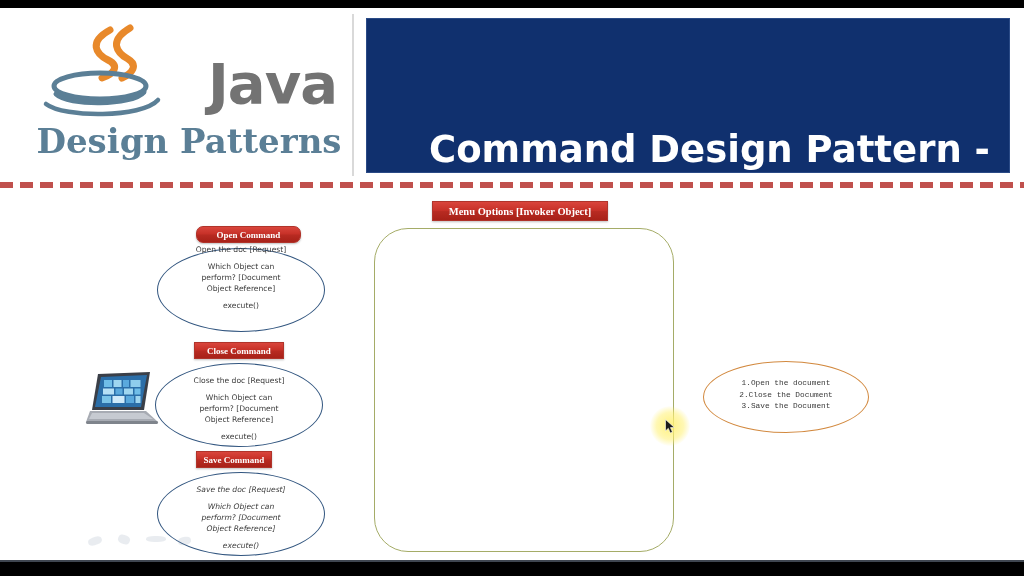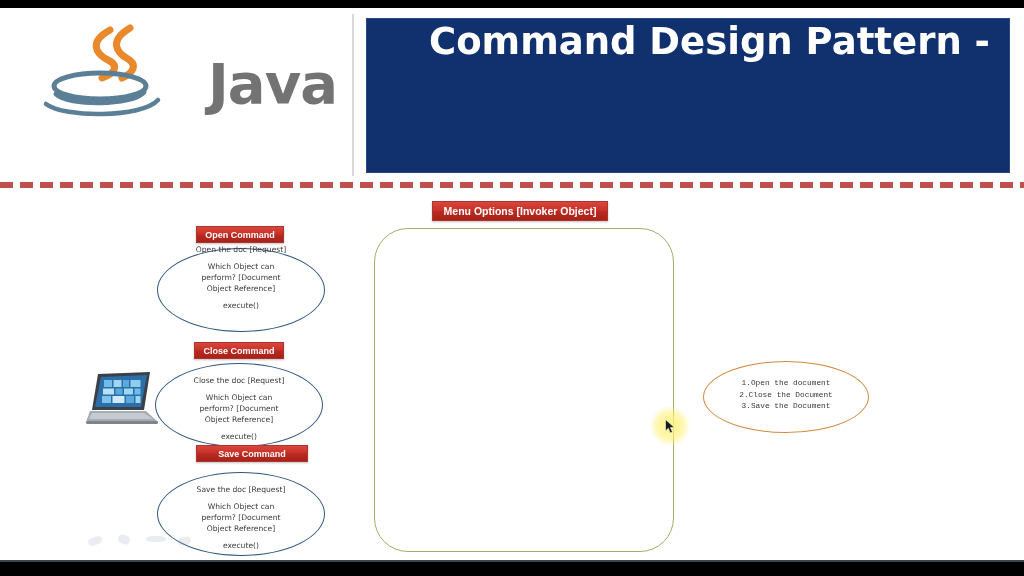--- a/index.html
+++ b/index.html
@@ -86,21 +86,21 @@
   }
 
   .title-banner {
     position: absolute;
     left: 366px; top: 10px;
     width: 644px; height: 155px;
     background: #10306e;
     border: 1px solid #2a4a86;
     box-sizing: border-box;
     display: flex;
-    align-items: flex-start;
+    align-items: flex-end;
     justify-content: center;
     padding-left: 43px;
   }
   .title-banner-text {
     color: #ffffff;
     font-family: "DejaVu Sans", sans-serif;
     font-size: 37px;
     font-weight: bold;
     text-align: center;
     line-height: 1.22;
@@ -127,21 +127,21 @@
     background: #ffffff;
   }
 
   
   .red-label {
     position: absolute;
     background: linear-gradient(to bottom, #d9453c 0%, #c63027 48%, #b82b22 52%, #a82118 100%);
     border: 1px solid #b0342b;
     box-shadow: 0 1px 2px rgba(0,0,0,0.25);
     color: #ffffff;
-    font-family: Liberation Sans, sans-serif;
+    font-family: Liberation Serif, serif;
     font-weight: bold;
     text-align: left;
     box-sizing: border-box;
     display: flex;
     align-items: center;
     justify-content: center;
     white-space: nowrap;
   }
   .red-label.small {
     font-size: 9px;
@@ -255,39 +255,40 @@
       <svg class="logo-cup" viewBox="0 0 140 100">
 
         <path d="M72 6 C50 18, 58 30, 70 36 C82 42, 76 50, 64 54" fill="none" stroke="#e8892b" stroke-width="7" stroke-linecap="round"></path>
         <path d="M92 4 C70 17, 79 29, 90 35 C100 41, 95 49, 84 54" fill="none" stroke="#e8892b" stroke-width="7" stroke-linecap="round"></path>
 
         <ellipse cx="62" cy="62" rx="46" ry="13" fill="none" stroke="#5b7f96" stroke-width="5"></ellipse>
         <path d="M18 70 C30 82, 94 82, 106 68" fill="none" stroke="#5b7f96" stroke-width="5" stroke-linecap="round"></path>
         <path d="M8 80 C26 94, 104 94, 120 76" fill="none" stroke="#5b7f96" stroke-width="4.5" stroke-linecap="round"></path>
       </svg>
       <div class="logo-java-word">Java</div>
+      <div class="logo-sub">Design Patterns</div>
     </div>
 
     <div class="logo-divider"></div>
 
     <div class="title-banner">
       <div class="title-banner-text">
         <span>Command Design Pattern -</span><br>
       </div>
     </div>
   </div>
 
   <div class="dashed-rule"></div>
 
   <div class="canvas">
 
     <div class="red-label medium" style="left:432px; top:11px; width:176px;">Menu Options [Invoker Object]</div>
     <div class="invoker-rect" style="left:374px; top:38px;"></div>
 
-    <div class="red-label small" style="left:196px; top:36px; width:88px;">Open Command</div>
+    <div class="red-label small" style="left:196px; top:36px; width:105px;border-radius:7px;">Open Command</div>
     <div class="cmd-ellipse" style="left:157px; top:58px;"></div>
     <div class="cmd-text" style="left:157px; top:54px;">
       <span class="row-req">Open the doc [Request]</span>
       <span class="row-gap"></span>
       <span>Which Object can</span><br>
       <span>perform? [Document</span><br>
       <span>Object Reference]</span>
       <span class="row-gap"></span>
       <span class="row-exec">execute()</span>
     </div>
@@ -297,23 +298,23 @@
     <div class="cmd-text" style="left:155px; top:185px;">
       <span class="row-req">Close the doc [Request]</span>
       <span class="row-gap"></span>
       <span>Which Object can</span><br>
       <span>perform? [Document</span><br>
       <span>Object Reference]</span>
       <span class="row-gap"></span>
       <span class="row-exec">execute()</span>
     </div>
 
-    <div class="red-label small" style="left:196px; top:255px; width:112px;">Save Command</div>
+    <div class="red-label small" style="left:196px; top:261px; width:76px;">Save Command</div>
     <div class="cmd-ellipse" style="left:157px; top:282px;"></div>
-    <div class="cmd-text" style="left:157px; top:294px;">
+    <div class="cmd-text" style="left:157px; top:294px;font-style:italic;">
       <span class="row-req">Save the doc [Request]</span>
       <span class="row-gap"></span>
       <span>Which Object can</span><br>
       <span>perform? [Document</span><br>
       <span>Object Reference]</span>
       <span class="row-gap"></span>
       <span class="row-exec">execute()</span>
     </div>
 
     <div class="receiver-ellipse" style="left:703px; top:171px;"></div>

